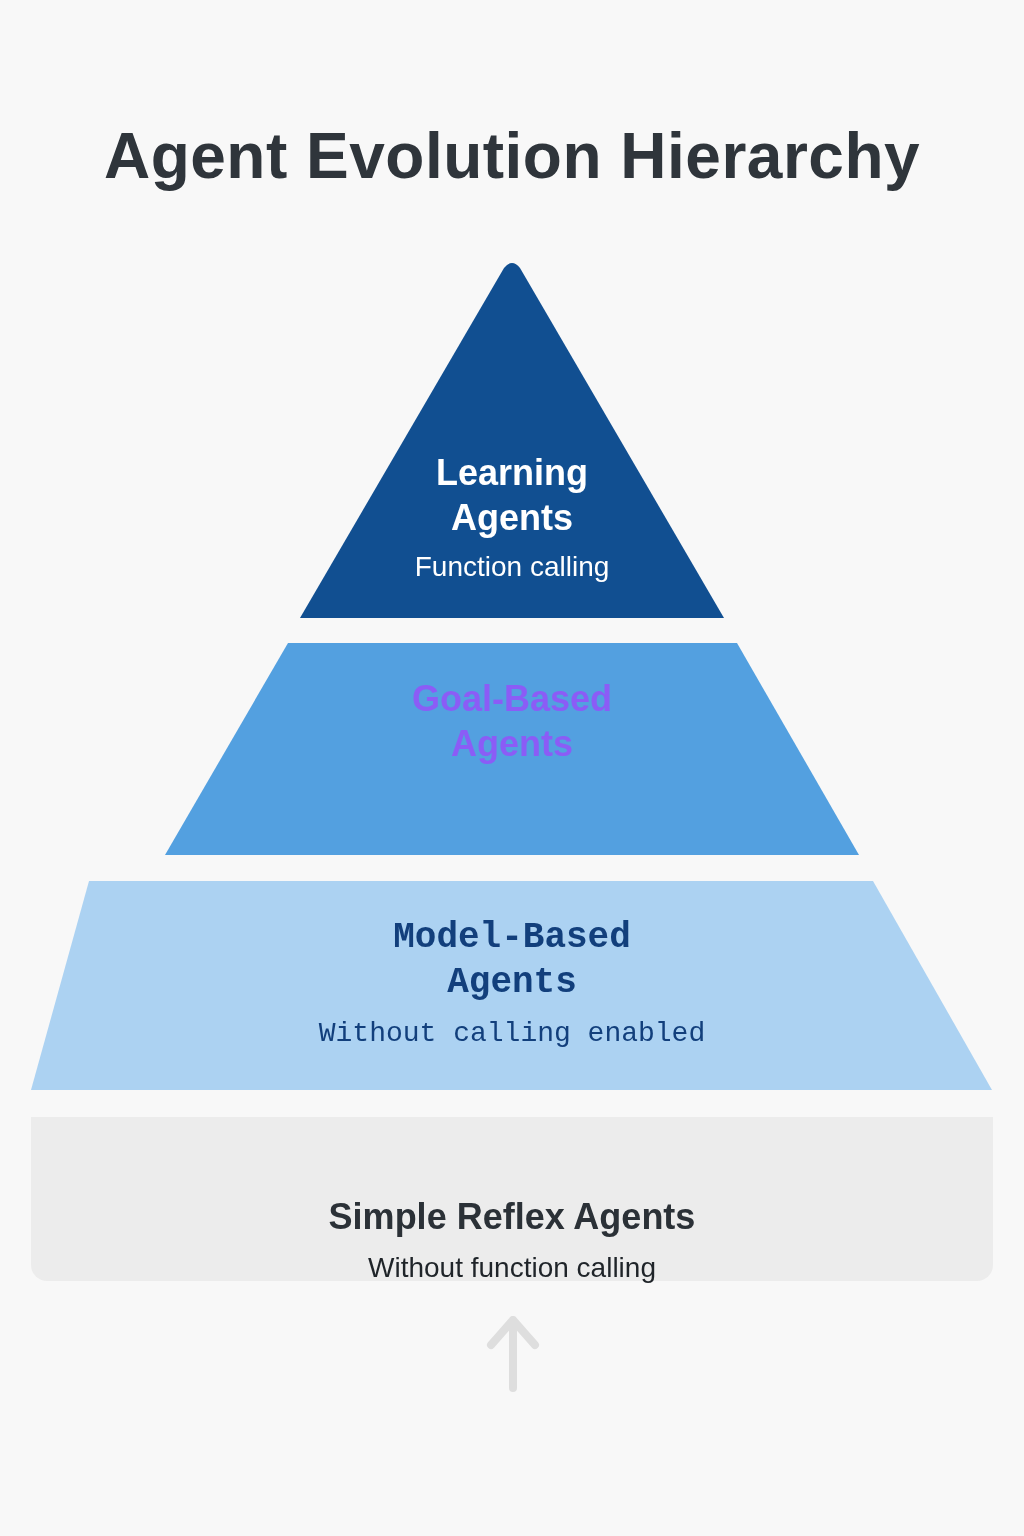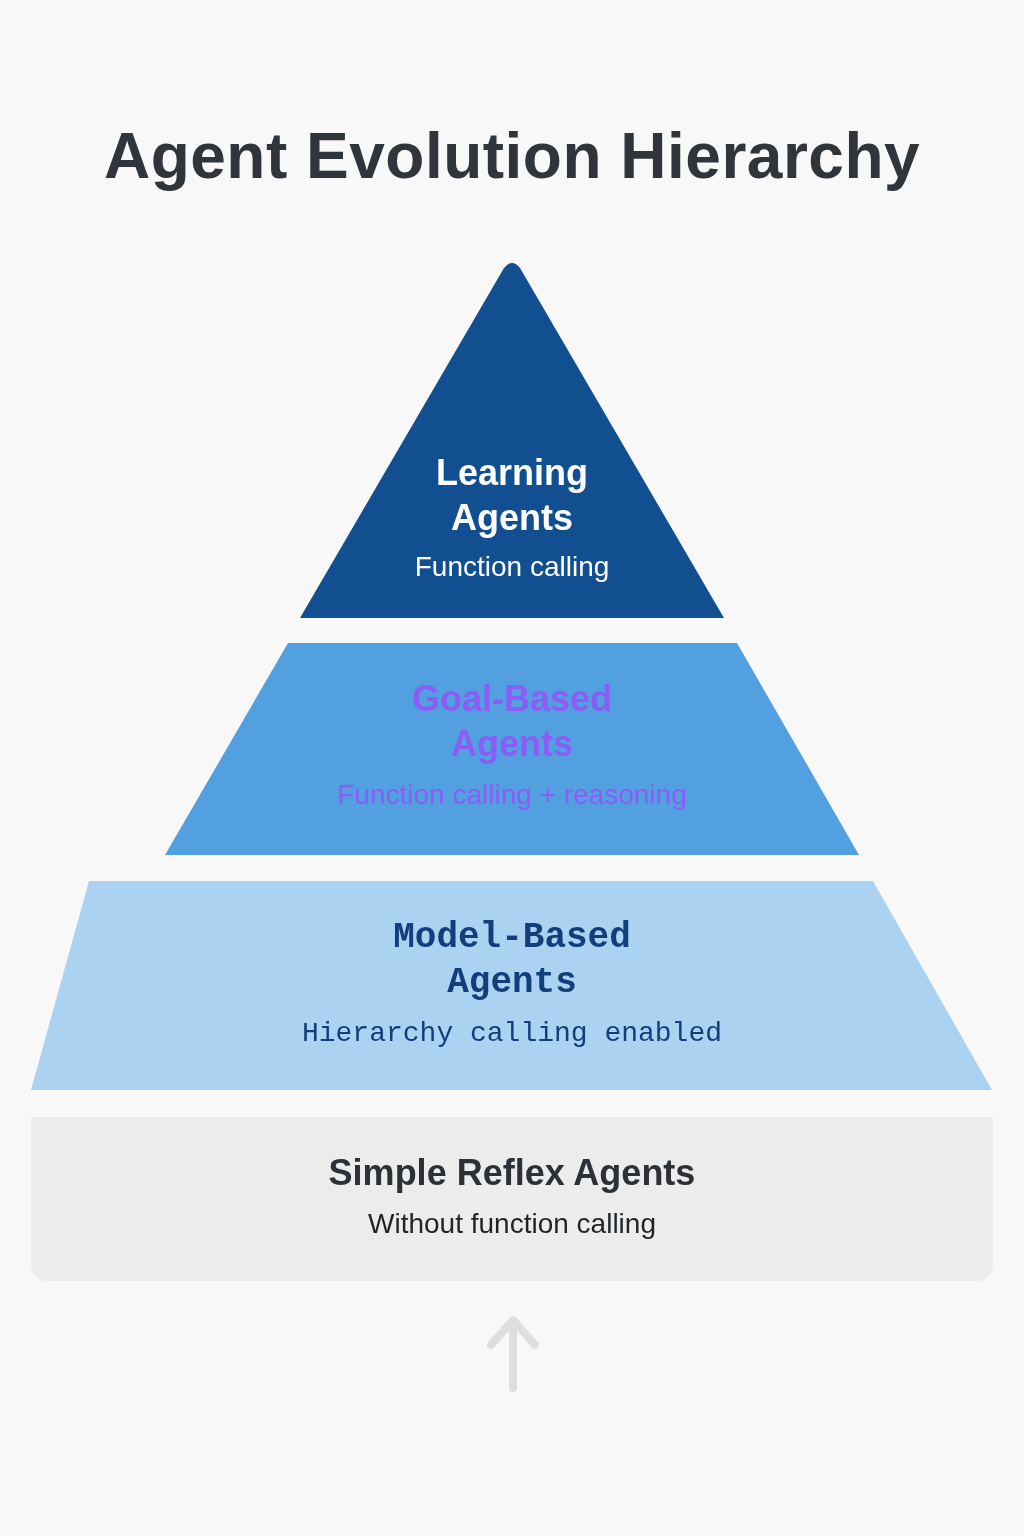--- a/index.html
+++ b/index.html
@@ -44,21 +44,21 @@
       font-size: 36px;
       line-height: 45px;
     }
     .layer-sub {
       font-size: 28px;
       line-height: 38px;
     }
     .t1 .layer-title, .t1 .layer-sub { color: #ffffff; }
     .t2 .layer-title, .t2 .layer-sub { color: #8b5cf6; }
     .t3 .layer-title, .t3 .layer-sub { color: #123f7c; font-family: Liberation Mono, monospace; }
-    .t4 .layer-title { color: #2b3137; }
+    .t4 .layer-title { color: #2b3137; margin-top: 44px; }
     .t4 .layer-sub { color: #1f2429; }
     .base-box {
       position: absolute;
       left: 31px;
       top: 1117px;
       width: 962px;
       height: 164px;
       background: #ececec;
       border-radius: 0 0 16px 16px;
     }
@@ -87,28 +87,27 @@
   <div class="layer-title">Learning</div>
   <div class="layer-title">Agents</div>
   <div style="height:8px"></div>
   <div class="layer-sub">Function calling</div>
 </div>
 
 <div class="layer-text t2" style="top:676px;">
   <div class="layer-title">Goal-Based</div>
   <div class="layer-title">Agents</div>
   <div style="height:10px"></div>
-  <div class="layer-sub">Function calling + reasoning</div>
 </div>
 
 <div class="layer-text t3" style="top:915px;">
   <div class="layer-title">Model-Based</div>
   <div class="layer-title">Agents</div>
   <div style="height:10px"></div>
-  <div class="layer-sub">Hierarchy calling enabled</div>
+  <div class="layer-sub">Without calling enabled</div>
 </div>
 
 <div class="layer-text t4" style="top:1150px;">
   <div class="layer-title">Simple Reflex Agents</div>
   <div style="height:10px"></div>
   <div class="layer-sub">Without function calling</div>
 </div>
 
 <svg class="arrow" viewBox="0 0 54 76">
   <path d="M 27 4 L 27 72 M 5 29 L 27 4 L 49 29" fill="none" stroke="#dedede" stroke-width="8" stroke-linecap="round" stroke-linejoin="round"></path>

